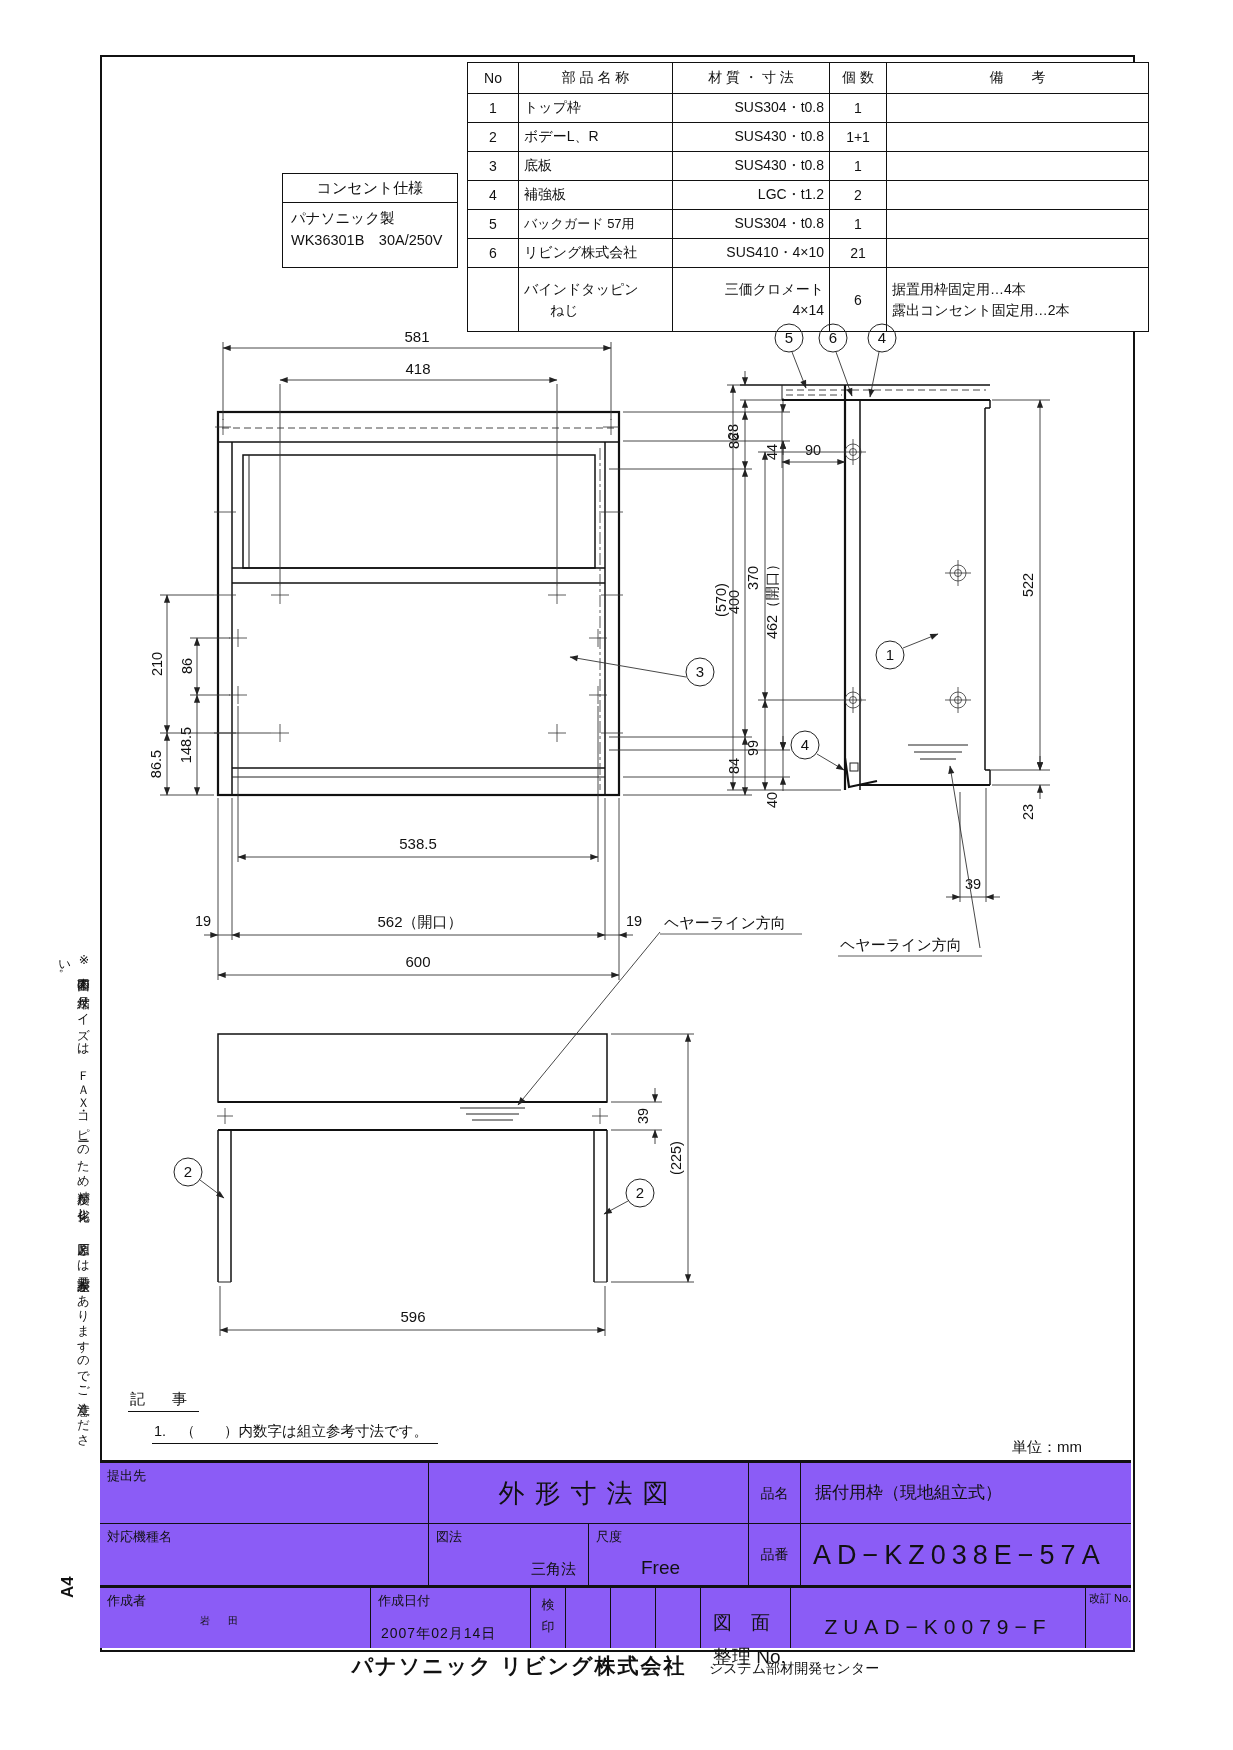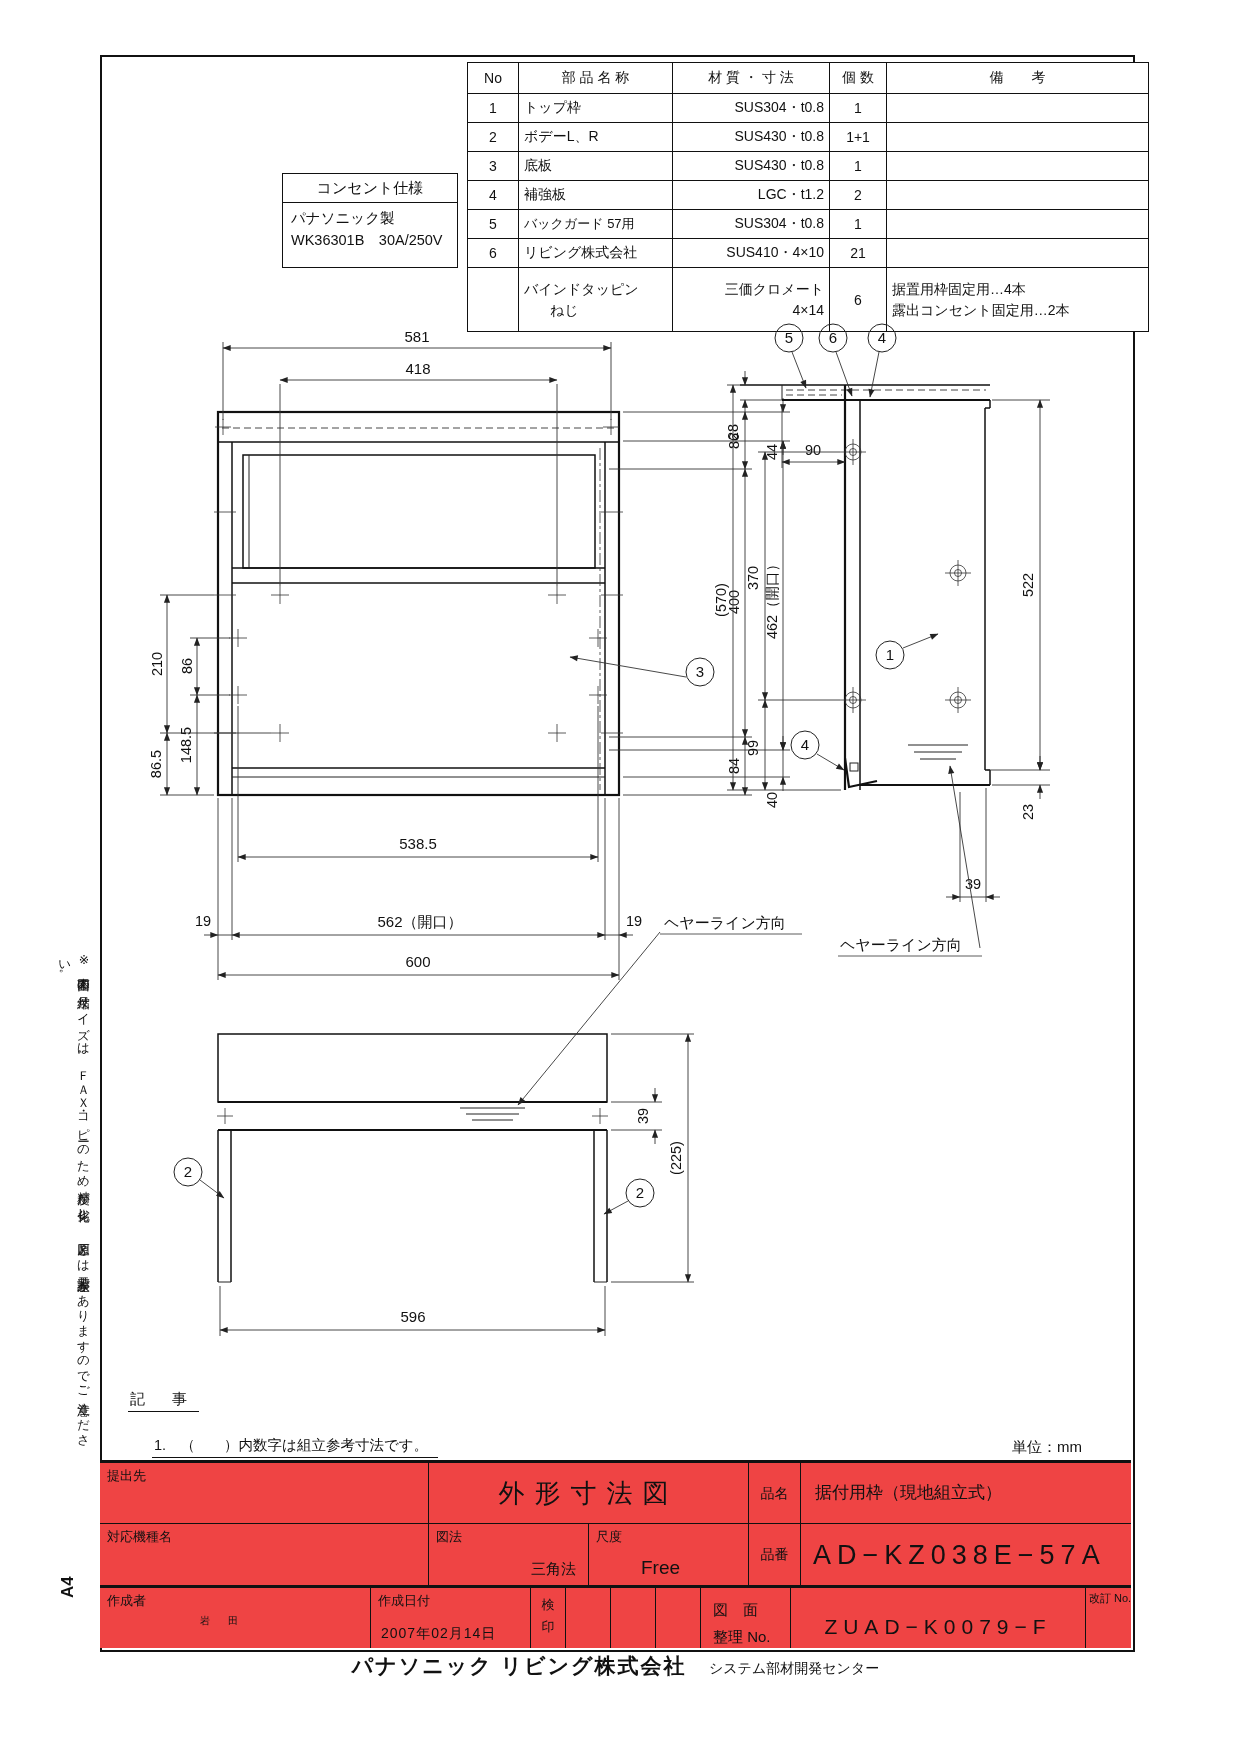--- a/index.html
+++ b/index.html
@@ -22,24 +22,24 @@
   .rh{height:31px;}
   .rl{height:64px;}
   .two{line-height:1.45;}
   
   #outlet{left:282px;top:173px;width:176px;}
   #outlet .t{border:1.5px solid #111;height:28px;line-height:28px;text-align:center;font-size:15px;}
   #outlet .b{border:1.5px solid #111;border-top:none;height:56px;font-size:14.5px;padding:4px 8px;line-height:1.55;}
   
   #kiji{left:128px;top:1390px;font-size:15px;}
   #kiji .h{display:inline-block;border-bottom:1.5px solid #111;padding:0 6px 2px 2px;letter-spacing:6px;}
-  #kiji .l{display:inline-block;margin:24px 0 0 24px;border-bottom:1px solid #111;padding:0 10px 2px 2px;font-size:14.5px;}
+  #kiji .l{display:inline-block;margin:10px 0 0 24px;border-bottom:1px solid #111;padding:0 10px 2px 2px;font-size:14.5px;}
   #unit{left:1012px;top:1438px;font-size:15px;}
   
-  .tb{background:#ef4444;}
+  .tb{background:#8b5cf6;}
   .cell{position:absolute;border-left:1.5px solid #111;border-top:1.5px solid #111;box-sizing:border-box;}
   .cell.nl{border-left:none;}
   .cell .lab{position:absolute;left:7px;top:4px;font-size:13px;}
   .thick-top{border-top:3px solid #111 !important;}
   #dwg-title{font-size:26px;letter-spacing:10px;text-align:center;line-height:60px;}
   
   #footer{left:100px;top:1652px;width:1031px;text-align:center;}
   #footer .co{font-size:21px;font-weight:bold;letter-spacing:2px;}
   #footer .dept{font-size:14px;margin-left:18px;}
   
@@ -481,21 +481,21 @@
       <span class="lab">作成日付</span>
       <div style="position:absolute;left:10px;bottom:5px;font-size:14px;letter-spacing:1px;">2007年02月14日</div>
     </div>
     <div class="cell thick-top" style="left:430px;top:125px;width:35px;height:63px;">
       <div style="width:16px;margin:6px auto 0;font-size:13px;overflow-wrap:anywhere;line-height:1.7;text-align:center;">検印</div>
     </div>
     <div class="cell thick-top" style="left:465px;top:125px;width:45px;height:63px;"></div>
     <div class="cell thick-top" style="left:510px;top:125px;width:45px;height:63px;"></div>
     <div class="cell thick-top" style="left:555px;top:125px;width:45px;height:63px;"></div>
     <div class="cell thick-top" style="left:600px;top:125px;width:90px;height:63px;">
-      <div style="padding:8px 0 0 12px;font-size:15px;line-height:1.8;">
+      <div style="padding:18px 0 0 12px;font-size:19px;line-height:1.8;">
         <span style="display:block">図　面</span>
         <span style="display:block">整理 No.</span>
       </div>
     </div>
     <div class="cell thick-top" style="left:690px;top:125px;width:295px;height:63px;">
       <div style="text-align:center;padding-top:27px;font-size:21px;letter-spacing:6px;white-space:nowrap;">ZUAD−K0079−F</div>
     </div>
     <div class="cell thick-top" style="left:985px;top:125px;width:46px;height:63px;border-right:none;">
       <div style="font-size:11px;padding:3px 0 0 3px;white-space:nowrap;">改訂 No.</div>
     </div>

